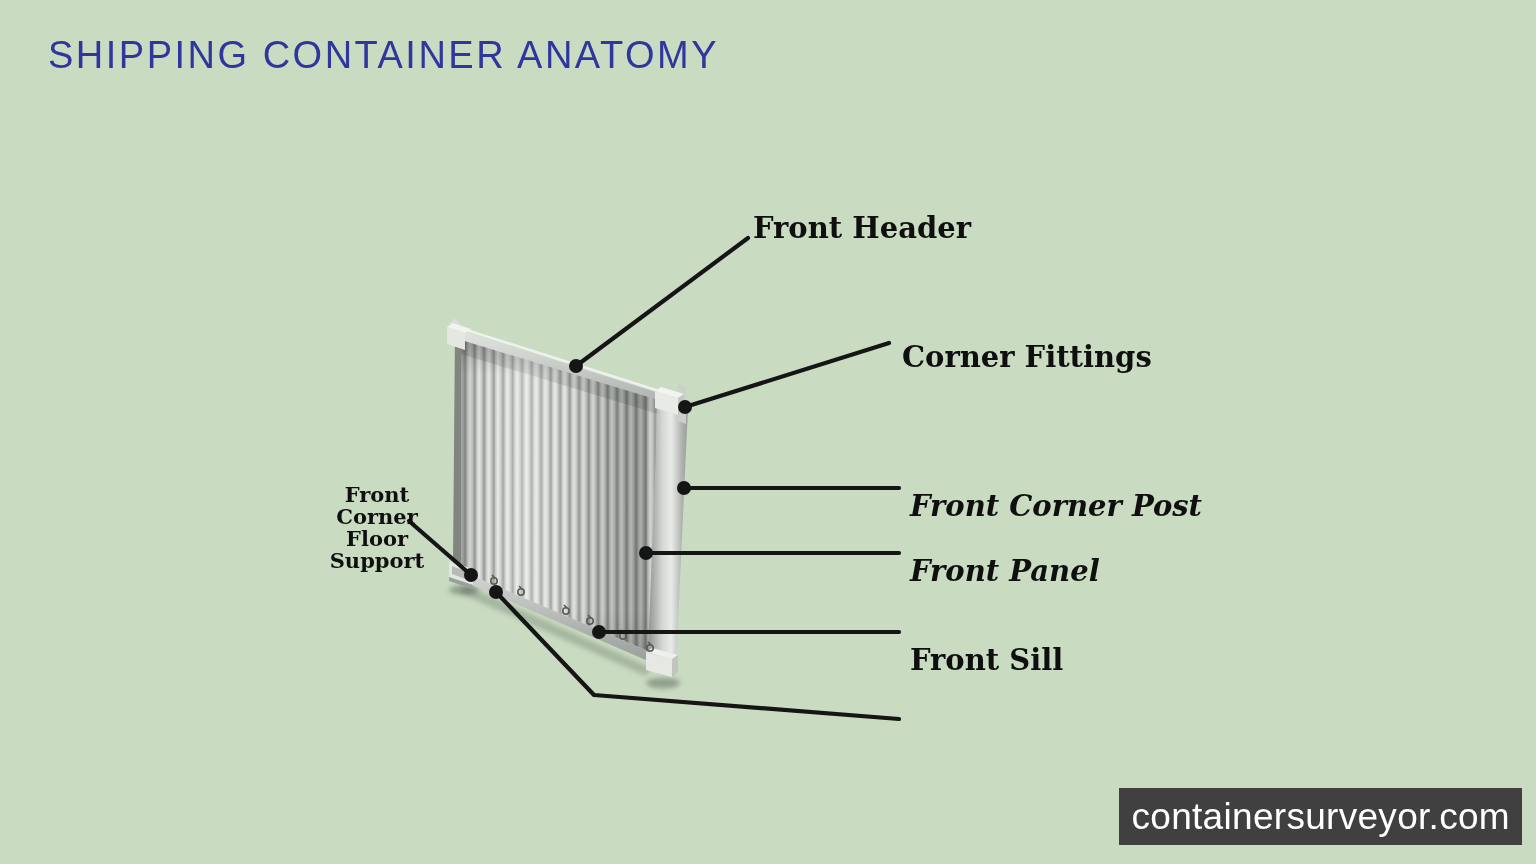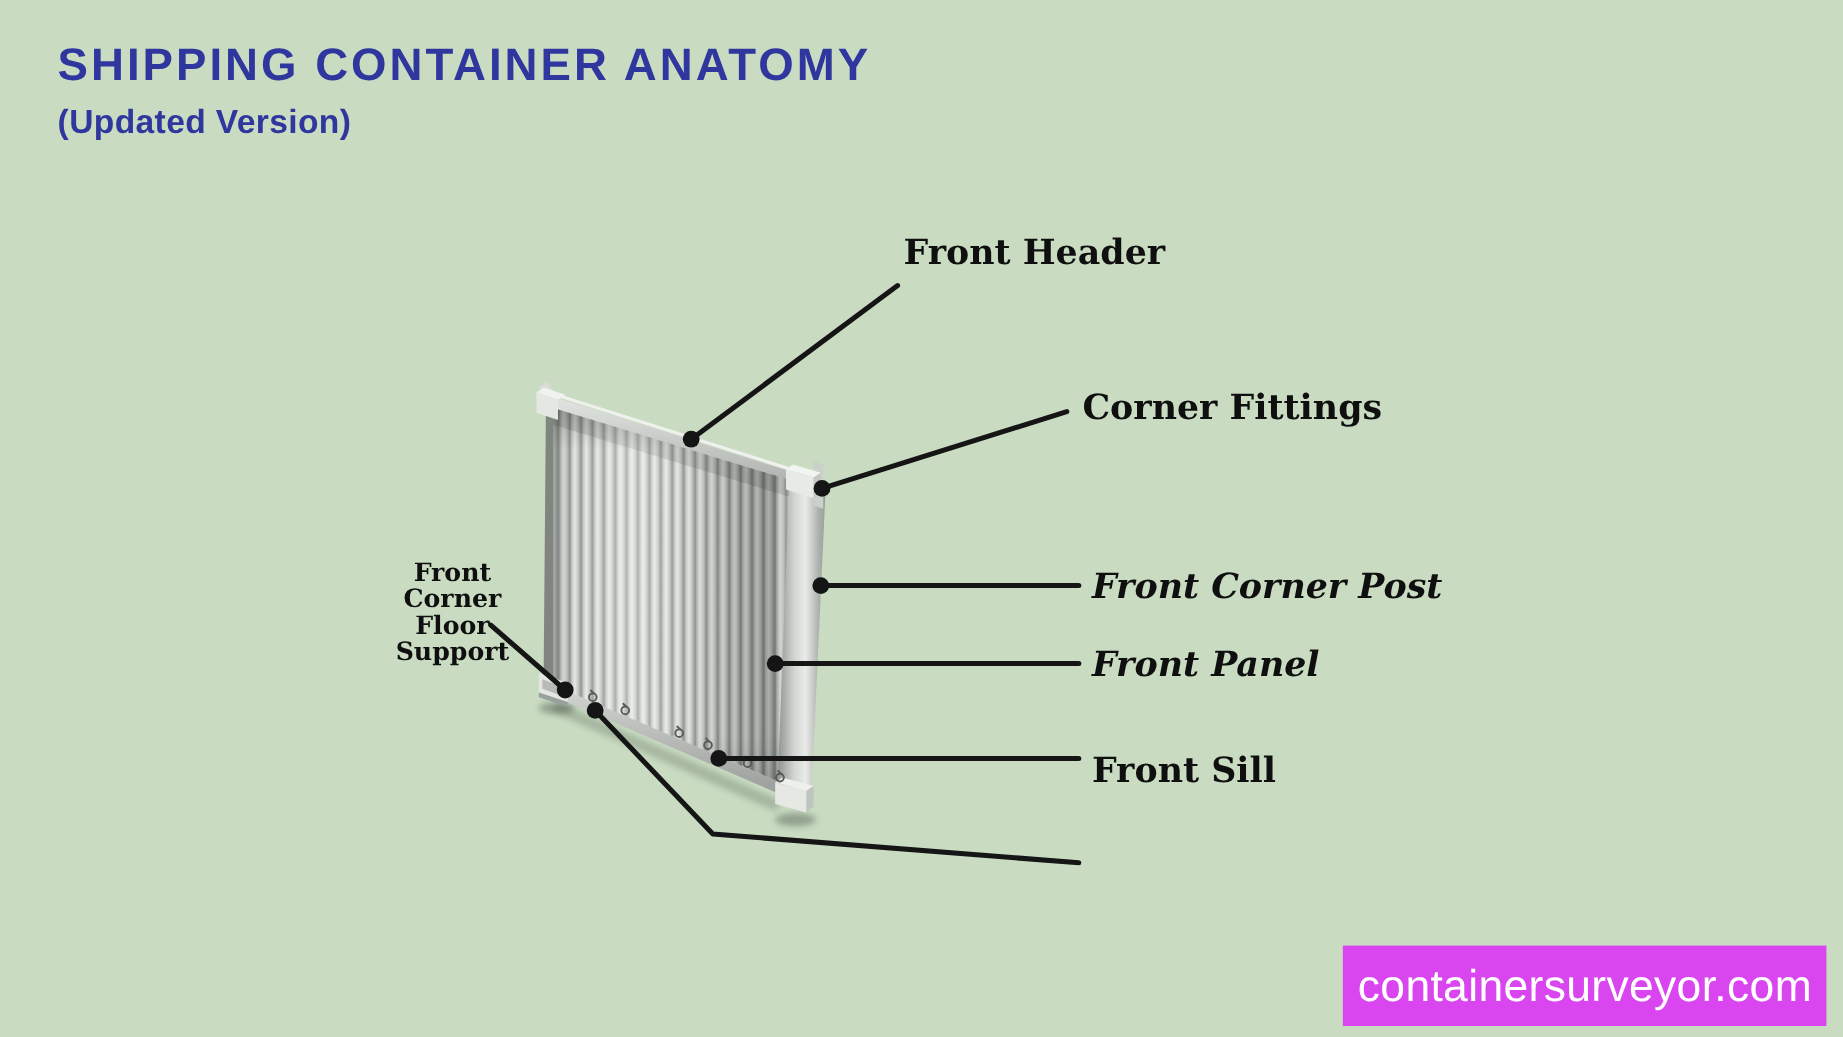--- a/index.html
+++ b/index.html
@@ -3,60 +3,59 @@
 <meta charset="utf-8">
 <style>
   html,body { margin:0; padding:0; background:#c9dcc2; }
   .canvas {
     position:relative; width:1536px; height:864px; overflow:hidden;
     background:#c9dcc2;
     font-family:"Liberation Sans", sans-serif;
   }
   .page-title {
     position:absolute; left:48px; top:34px;
-    font-size:38px; font-weight:bold; letter-spacing:2.5px;
+    font-size:38px; font-weight:normal; letter-spacing:2.5px;
     color:#2f379e; white-space:nowrap;
   }
   .page-subtitle {
     position:absolute; left:48px; top:86px;
     font-size:28px; font-weight:bold; letter-spacing:0.3px;
     color:#2f379e; white-space:nowrap;
   }
   .art { position:absolute; left:0; top:0; width:1536px; height:864px; }
   .diagram-label {
     position:absolute;
     font-family:"DejaVu Serif", "Liberation Serif", serif;
     font-weight:bold; font-size:29px; line-height:37px;
-    color:#0f0f0f; white-space:nowrap;
+    color:#0f0f0f; white-space:nowrap;margin-top:18px;
   }
   .diagram-label.small {
     font-size:21px; line-height:22px; text-align:center;
     white-space:normal; width:150px;
   }
   .lbl-front-header      { left:753px; top:192px; }
   .lbl-corner-fittings   { left:902px; top:321px; }
   .lbl-front-corner-post { left:910px; top:470px;font-style:italic; }
   .lbl-front-panel       { left:910px; top:535px;font-style:italic; }
   .lbl-front-sill        { left:910px; top:624px; }
   .lbl-rail-gusset       { left:907px; top:700px; }
   .lbl-floor-support     { left:302px; top:466px; }
   .watermark {
-    position:absolute; top:788px; right:14px; height:67px;
-    background:#d946ef; color:#ffffff;
+    position:absolute; top:788px; right:14px; height:57px;
+    background:#404040; color:#ffffff;
     display:flex; align-items:center; padding:0 12px;
     font-size:37px; letter-spacing:0.3px; white-space:nowrap;
   }
 </style>
 </head>
 <body>
 
 <div class="canvas">
 
   <div class="page-title">SHIPPING CONTAINER ANATOMY</div>
-  <div class="page-subtitle">(Updated Version)</div>
 
   <svg class="art" viewBox="0 0 1536 864" aria-hidden="true">
     <defs>
       <linearGradient id="ribg" x1="0" y1="0" x2="1" y2="0">
         <stop offset="0" stop-color="#878b87"></stop>
         <stop offset="0.12" stop-color="#b9bdb9"></stop>
         <stop offset="0.42" stop-color="#e7e9e6"></stop>
         <stop offset="0.72" stop-color="#c2c5c1"></stop>
         <stop offset="0.88" stop-color="#9fa39f"></stop>
         <stop offset="1" stop-color="#878b87"></stop>

